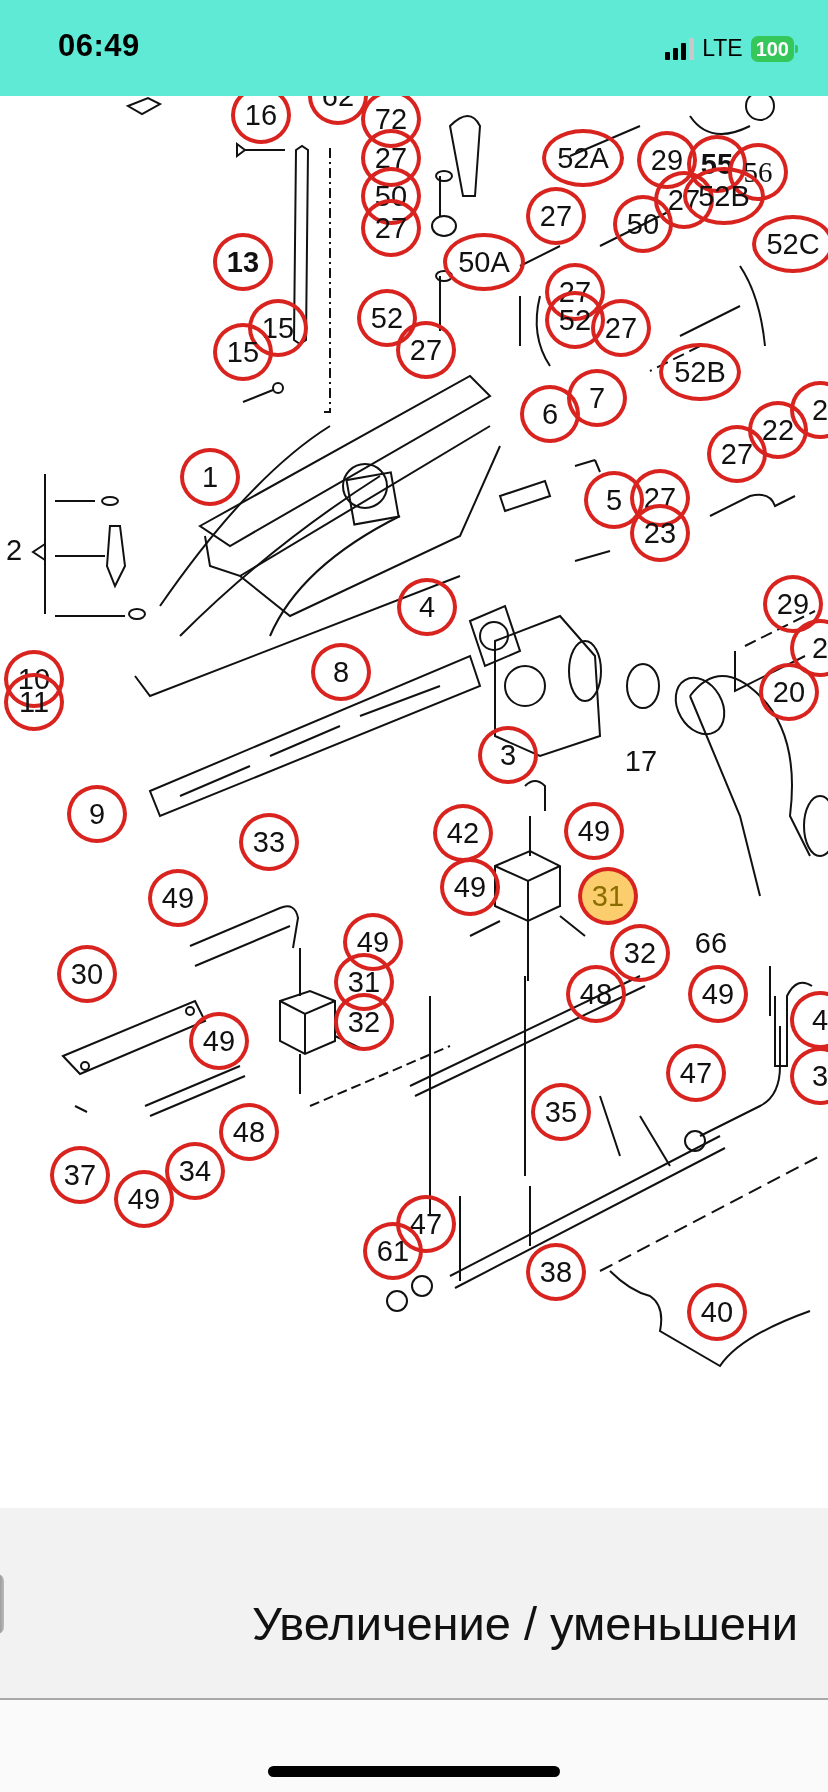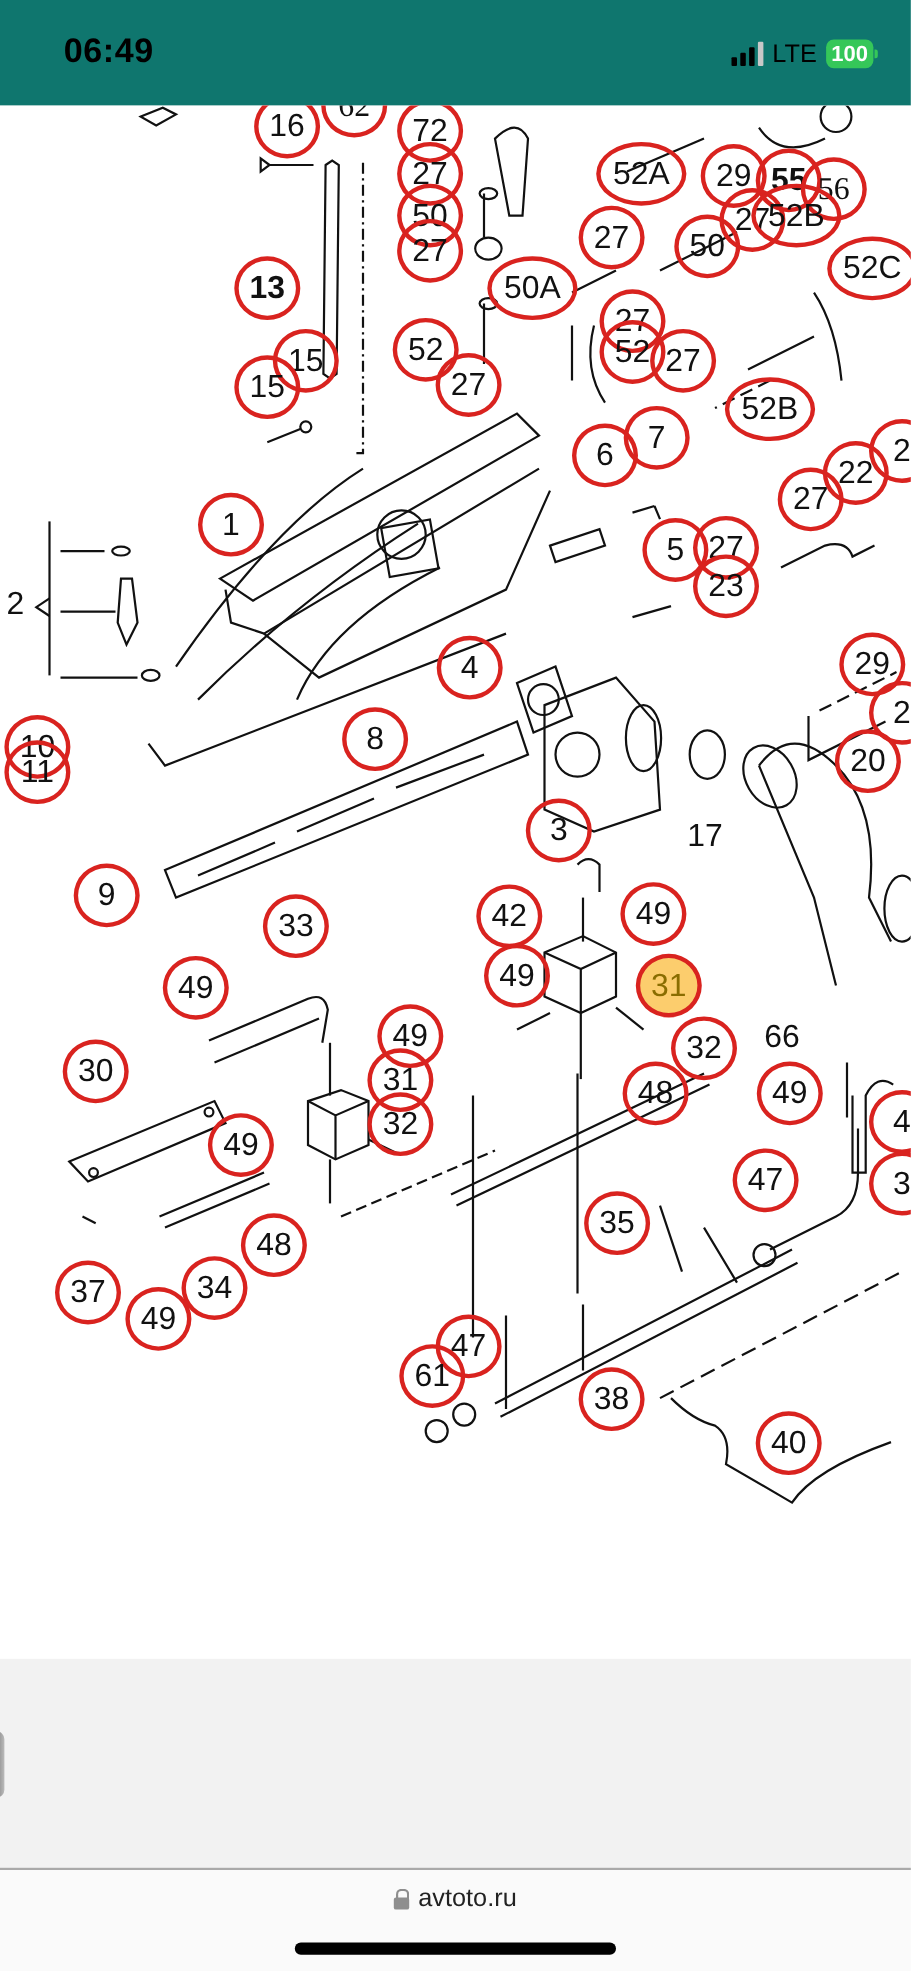--- a/index.html
+++ b/index.html
@@ -1,17 +1,17 @@
 <!DOCTYPE html>
 <html><head>
 <meta charset="utf-8">
 <style>
   html, body { margin:0; padding:0; }
   body { width:828px; height:1792px; background:#ffffff; position:relative; overflow:hidden; font-family:"Liberation Sans", sans-serif; }
-  .status-bar { position:absolute; left:0; top:0; width:828px; height:96px; background:#0f766e; }
+  .status-bar { position:absolute; left:0; top:0; width:828px; height:96px; background:#5eead4; }
   .time { position:absolute; left:58px; top:28px; font-size:31px; font-weight:bold; color:#000; letter-spacing:0.5px; }
   .status-right { position:absolute; right:30px; top:35px; display:flex; align-items:center; gap:8px; }
   .signal { display:flex; align-items:flex-end; gap:3px; height:22px; }
   .signal span { width:5px; background:#000; border-radius:1px; display:block; }
   .signal span.off { background:#c8c8c8; }
   .lte { font-size:23px; color:#000; font-weight:normal; }
   .battery { display:flex; align-items:center; }
   .battery-body { background:#35c759; color:#fff; font-weight:bold; font-size:20px; border-radius:7px; padding:2px 5px; line-height:22px; }
   .battery-tip { width:3px; height:8px; background:#35c759; border-radius:0 2px 2px 0; margin-left:1px; }
 
@@ -151,21 +151,21 @@
 
     <path d="M610 1175 q20 20 40 25 q15 10 10 35 l60 35 q20 -30 90 -55"></path>
     <path d="M600 1175 L820 1060" stroke-dasharray="14 7"></path>
 
     <path d="M700 1040 l60 -30 q20 -10 20 -40 v-40"></path>
     <ellipse cx="695" cy="1045" rx="10" ry="10"></ellipse>
     <path d="M770 870 v50"></path>
   </svg>
   <div id="callouts">
       <div class="callout" style="width: 60px; height: 58px; left: 261px; top: 19px; border-color: rgb(217, 35, 31);">16</div>
-      <div class="callout" style="width: 60px; height: 58px; left: 322px; top: 0px; border-color: rgb(217, 35, 31); font-family: Liberation Serif, serif;">62</div>
+      <div class="callout" style="width: 60px; height: 58px; left: 338px; top: 0px; border-color: rgb(217, 35, 31);">62</div>
       <div class="callout" style="width: 60px; height: 58px; left: 391px; top: 23px; border-color: rgb(217, 35, 31);">72</div>
       <div class="callout" style="width: 60px; height: 58px; left: 391px; top: 62px; border-color: rgb(217, 35, 31);">27</div>
       <div class="callout" style="width: 60px; height: 58px; left: 391px; top: 100px; border-color: rgb(217, 35, 31);">50</div>
       <div class="callout" style="width: 60px; height: 58px; left: 391px; top: 132px; border-color: rgb(217, 35, 31);">27</div>
       <div class="callout" style="width: 60px; height: 58px; left: 243px; top: 166px; border-color: rgb(217, 35, 31); font-weight: bold;">13</div>
       <div class="callout" style="width: 60px; height: 58px; left: 278px; top: 232px; border-color: rgb(217, 35, 31);">15</div>
       <div class="callout" style="width: 60px; height: 58px; left: 243px; top: 256px; border-color: rgb(217, 35, 31);">15</div>
       <div class="callout" style="width: 60px; height: 58px; left: 387px; top: 222px; border-color: rgb(217, 35, 31);">52</div>
       <div class="callout" style="width: 60px; height: 58px; left: 426px; top: 254px; border-color: rgb(217, 35, 31);">27</div>
       <div class="callout" style="width: 82px; height: 58px; left: 583px; top: 62px; border-color: rgb(217, 35, 31);">52A</div>
@@ -227,24 +227,18 @@
       <div class="callout" style="width: 60px; height: 58px; left: 556px; top: 1176px; border-color: rgb(217, 35, 31);">38</div>
       <div class="callout" style="width: 60px; height: 58px; left: 717px; top: 1216px; border-color: rgb(217, 35, 31);">40</div>
       <div class="plain-label" style="left: 14px; top: 454px;">2</div>
       <div class="plain-label" style="left: 641px; top: 665px; text-align: center;">17</div>
       <div class="plain-label" style="left: 711px; top: 847px;">66</div>
     </div>
 </div>
 
 <div class="caption-bar">
   <div class="left-handle"></div>
+  <div class="caption-text">Увеличение / уменьшени</div>
 </div>
 
 <div class="url-bar">
-  <div class="url">
-    <span class="lock">
-        <span class="shackle"></span>
-        <span class="body"></span>
-      </span>
-    <span>avtoto.ru</span>
-  </div>
   <div class="home-indicator"></div>
 </div>
 
 </body></html>

